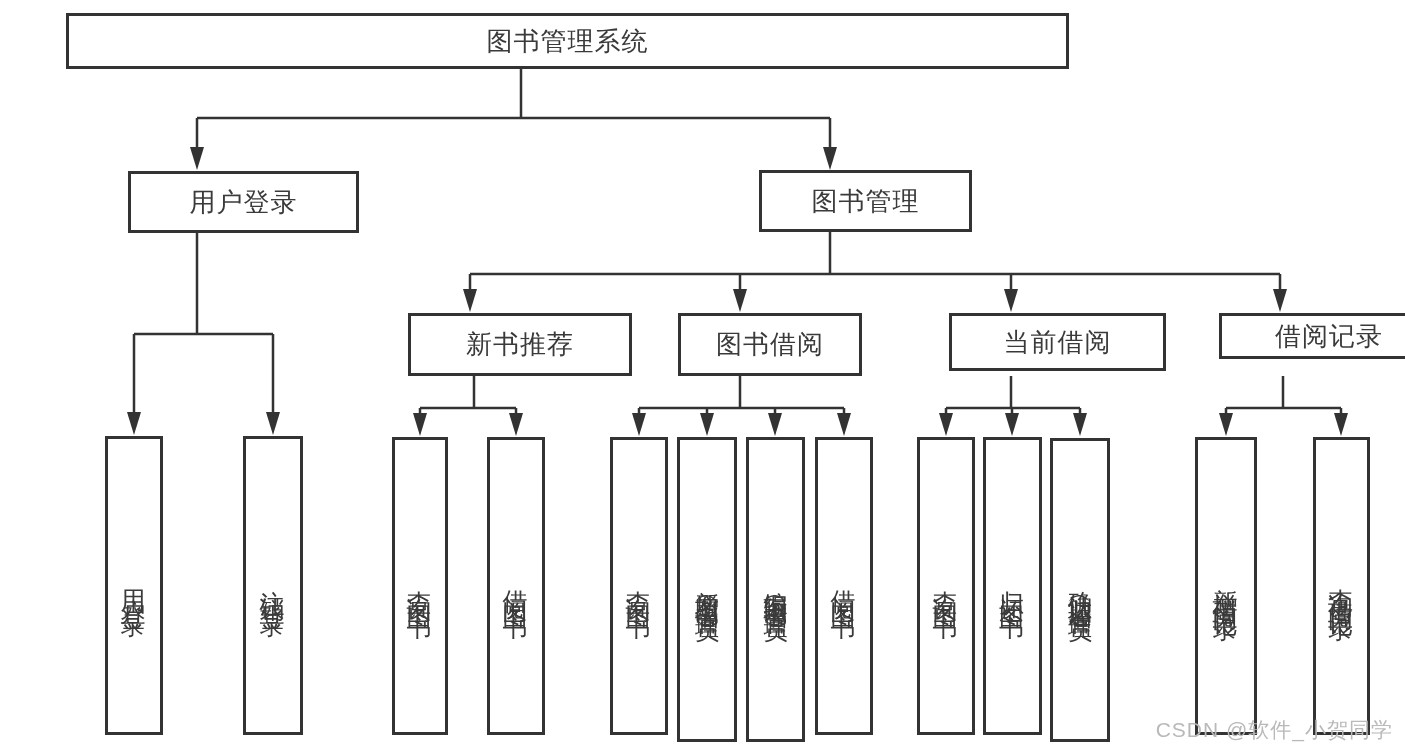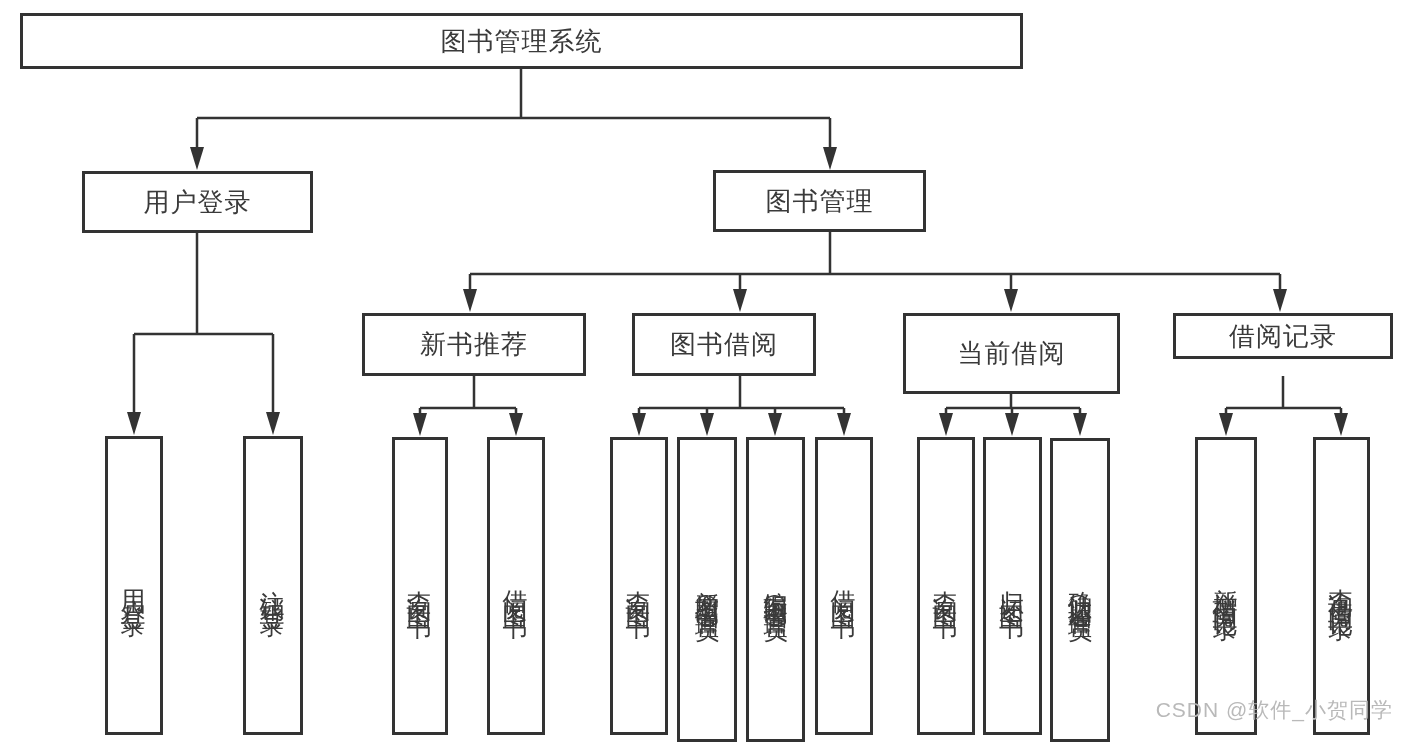--- a/index.html
+++ b/index.html
@@ -8,33 +8,33 @@
   #wires{position:absolute;left:0;top:0;width:1405px;height:747px;}
   .node{
     position:absolute;
     box-sizing:border-box;
     border:3px solid #333333;
     background:#ffffff;
     color:#3a3a3a;
     display:flex;align-items:center;justify-content:center;
     text-align:center;
   }
-  .h{font-size:26px;letter-spacing:1px;}
+  .h{font-size:26px;letter-spacing:1px;margin-left:46px;}
   .v{
     writing-mode:vertical-rl;
     text-orientation:mixed;
     font-size:25px;
     letter-spacing:8px;
   }
   .v.mid{letter-spacing:6px;}
   .v.dense{font-size:24px;letter-spacing:4px;}
   .watermark{
     position:absolute;
     right:12px;
-    top:696px;
+    top:716px;
     font-size:21px;
     color:#b9b9b9;
     letter-spacing:1px;
     white-space:nowrap;
   }
 </style>
 </head>
 <body>
 
 <div id="stage">
@@ -70,21 +70,21 @@
     </g>
   </svg>
 
   <div class="node h" style="left:20px;top:13px;width:1003px;height:56px">图书管理系统</div>
 
   <div class="node h" style="left:82px;top:171px;width:231px;height:62px">用户登录</div>
   <div class="node h" style="left:713px;top:170px;width:213px;height:62px">图书管理</div>
 
   <div class="node h" style="left:362px;top:313px;width:224px;height:63px">新书推荐</div>
   <div class="node h" style="left:632px;top:313px;width:184px;height:63px">图书借阅</div>
-  <div class="node h" style="left:903px;top:313px;width:217px;height:81px">当前借阅</div>
+  <div class="node h" style="left:903px;top:313px;width:217px;height:58px">当前借阅</div>
   <div class="node h" style="left:1173px;top:313px;width:220px;height:46px">借阅记录</div>
 
   <div class="node v" style="left:105px;top:436px;width:58px;height:299px">用户登录</div>
   <div class="node v" style="left:243px;top:436px;width:60px;height:299px">注销登录</div>
 
   <div class="node v" style="left:392px;top:437px;width:56px;height:298px">查询图书</div>
   <div class="node v" style="left:487px;top:437px;width:58px;height:298px">借阅图书</div>
 
   <div class="node v" style="left:610px;top:437px;width:58px;height:298px">查询图书</div>
   <div class="node v dense" style="left:677px;top:437px;width:60px;height:305px">新增图书（管理员）</div>

